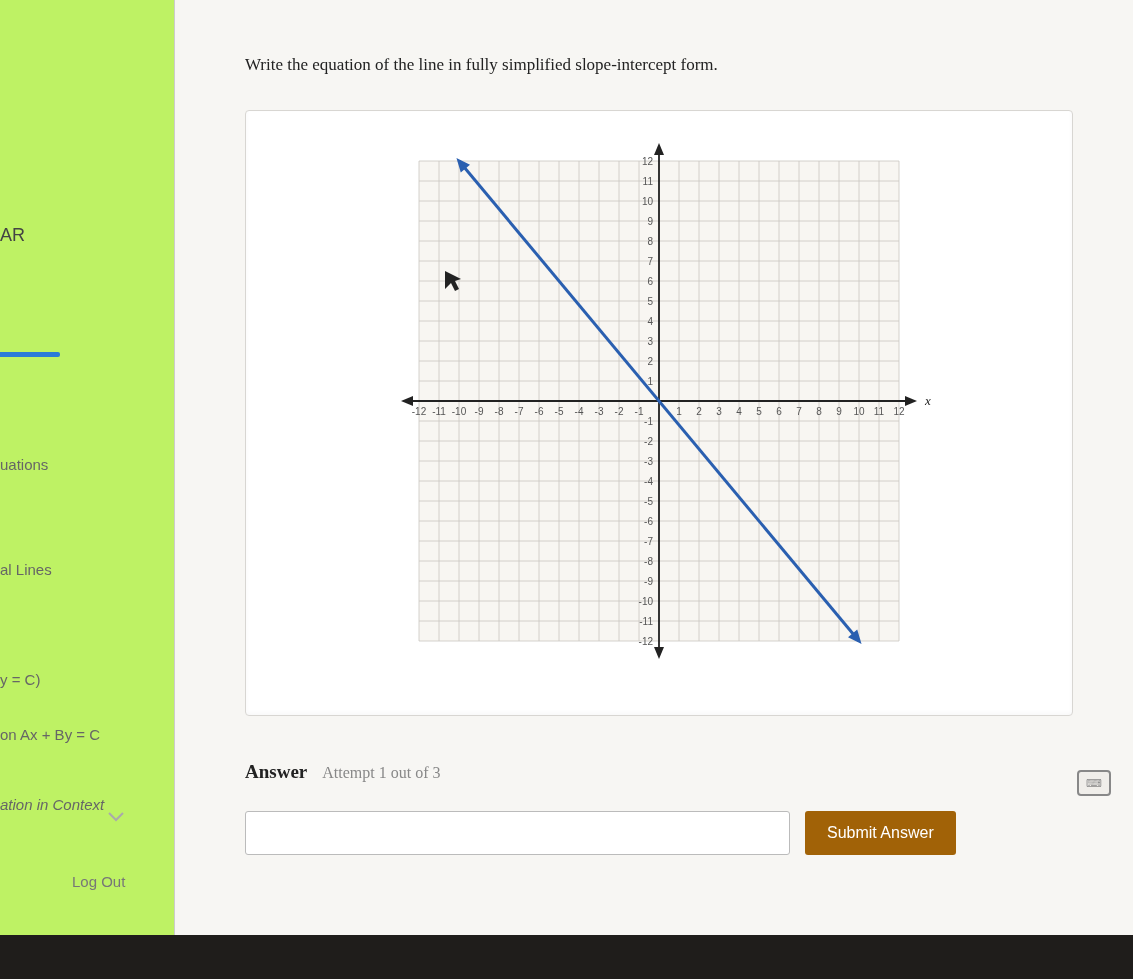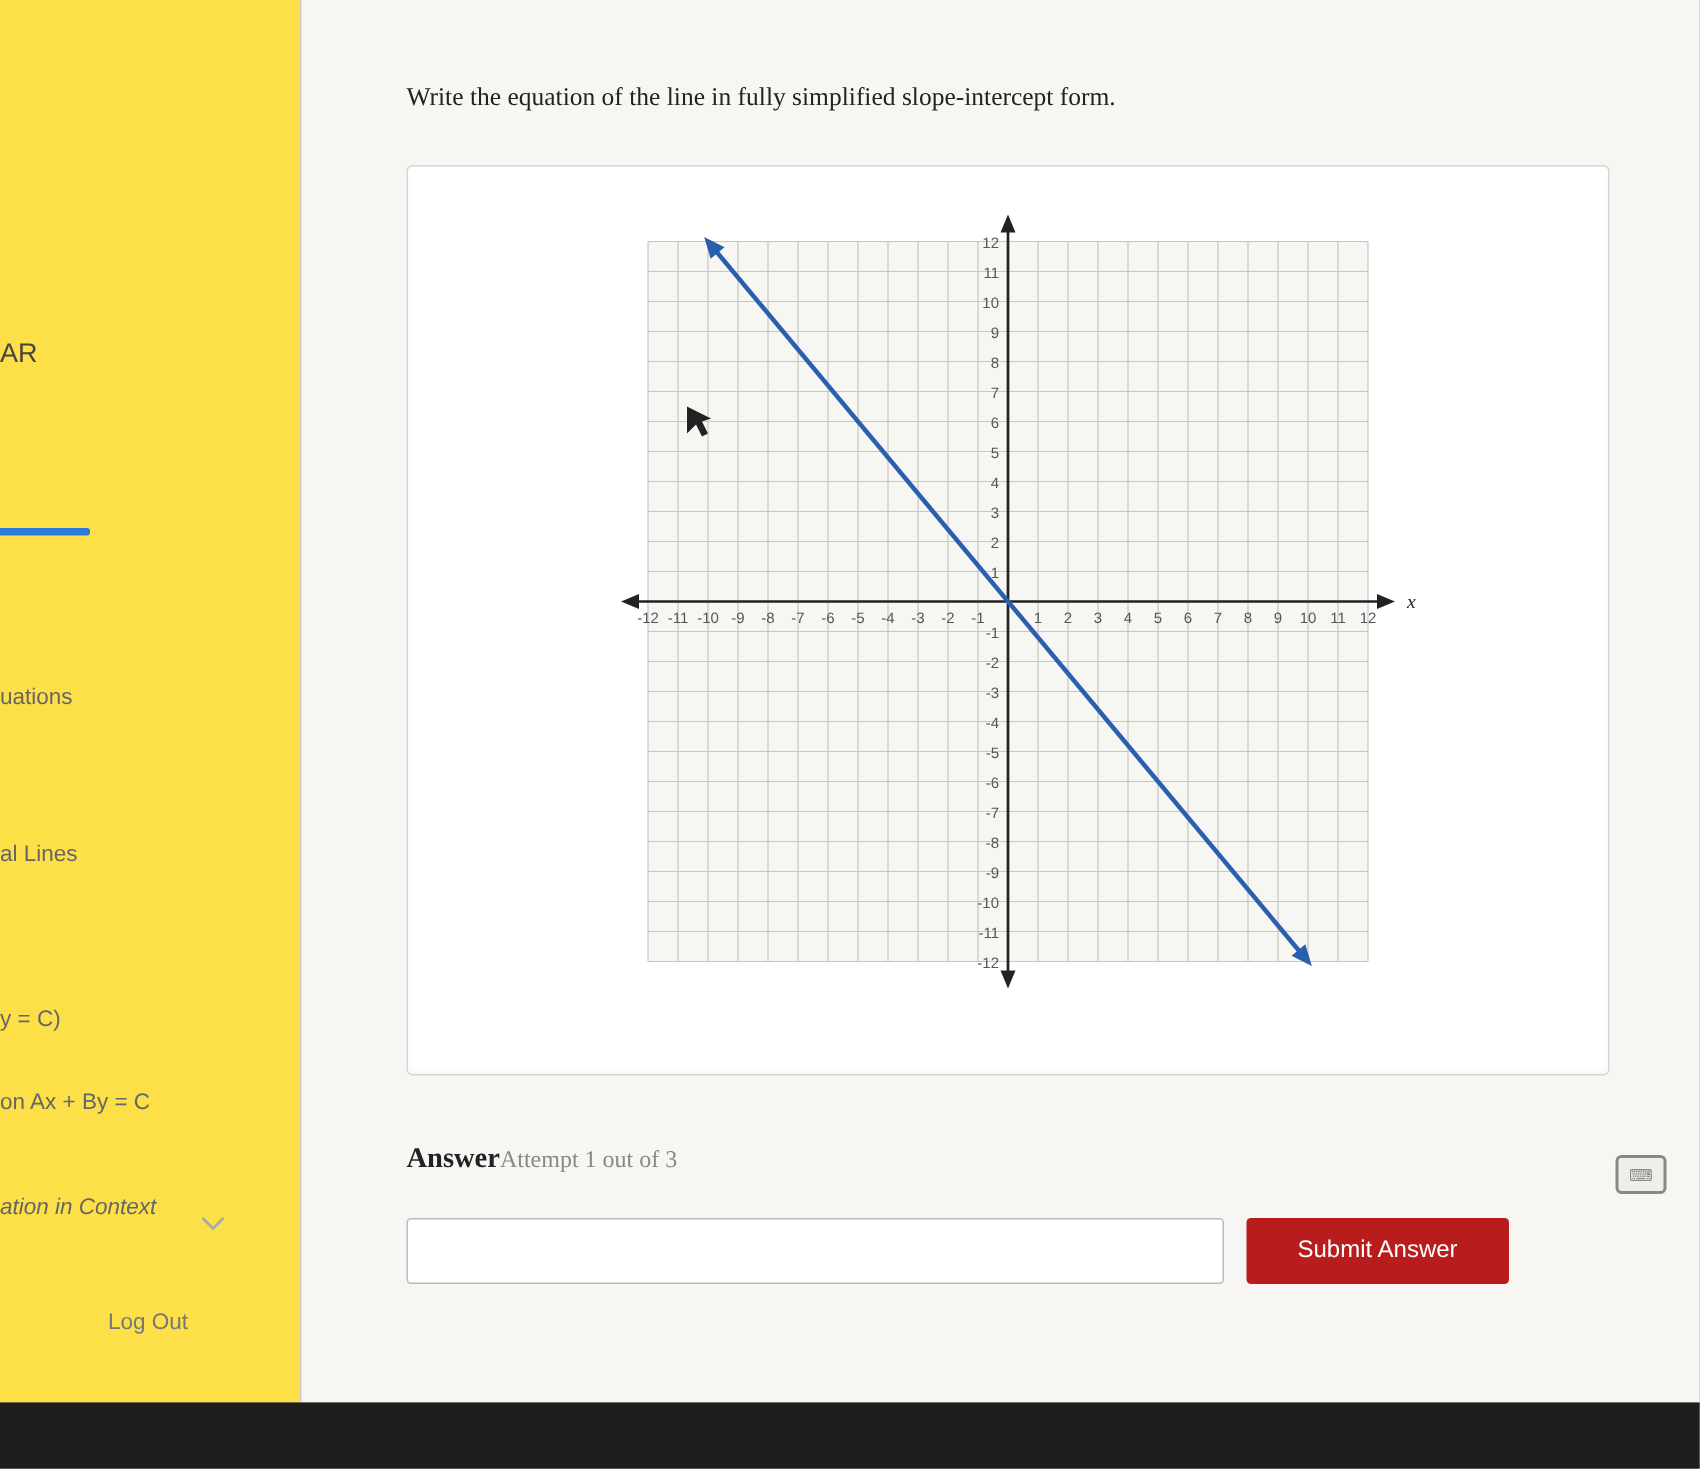--- a/index.html
+++ b/index.html
@@ -14,22 +14,22 @@
   .app-area {
     position: absolute;
     top: 0;
     left: 0;
     width: 1133px;
     height: 935px;
     background: #f2f1ee;
     display: flex;
   }
   .sidebar {
-    width: 201px;
-    background: #fde047;
+    width: 175px;
+    background: #bef264;
     border-right: 1px solid #ccc;
     position: relative;
     font-family: -apple-system, Arial, sans-serif;
     color: #666;
     font-size: 15px;
   }
   .sidebar-header {
     position: absolute;
     top: 225px;
     left: 0;
@@ -94,20 +94,21 @@
   }
   .graph-wrap {
     display: inline-block;
     position: relative;
   }
   svg.graph { display:block; }
   .answer-row {
     margin-top: 45px;
     display: flex;
     align-items: baseline;
+    gap: 15px;
   }
   .answer-label {
     font-size: 19px;
     font-weight: bold;
     color: #222;
   }
   .attempt-text {
     font-size: 16px;
     color: #888;
   }
@@ -120,25 +121,25 @@
   .answer-input {
     flex: 0 0 545px;
     height: 44px;
     border: 1px solid #bbb;
     border-radius: 3px;
     background: #fff;
     padding: 0 10px;
     font-size: 16px;
   }
   .submit-btn {
-    background: #b91c1c;
+    background: #a16207;
     color: #fff;
     border: none;
     height: 44px;
-    padding: 0 34px;
+    padding: 0 22px;
     font-size: 16px;
     border-radius: 3px;
     cursor: pointer;
     font-family: -apple-system, Arial, sans-serif;
   }
   .keyboard-icon {
     position: absolute;
     right: 22px;
     top: 770px;
     width: 34px;

